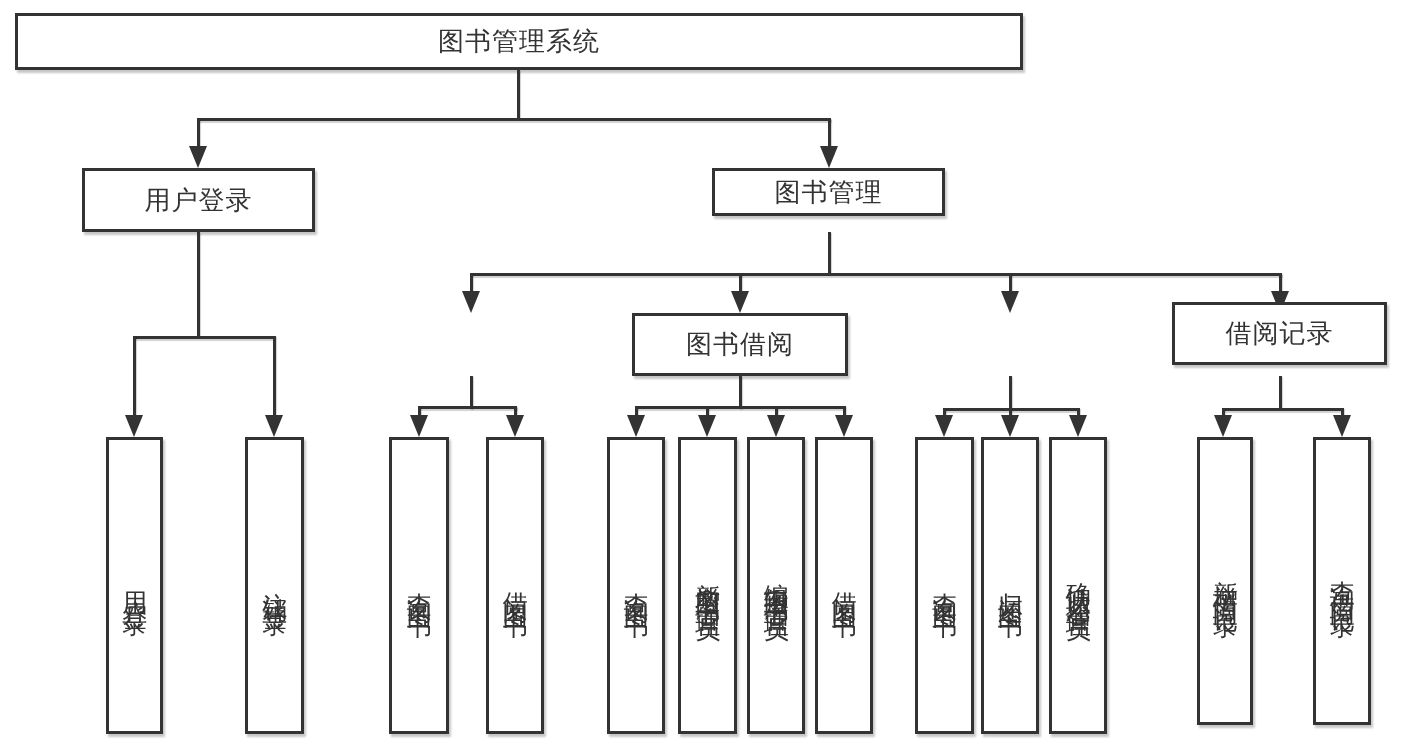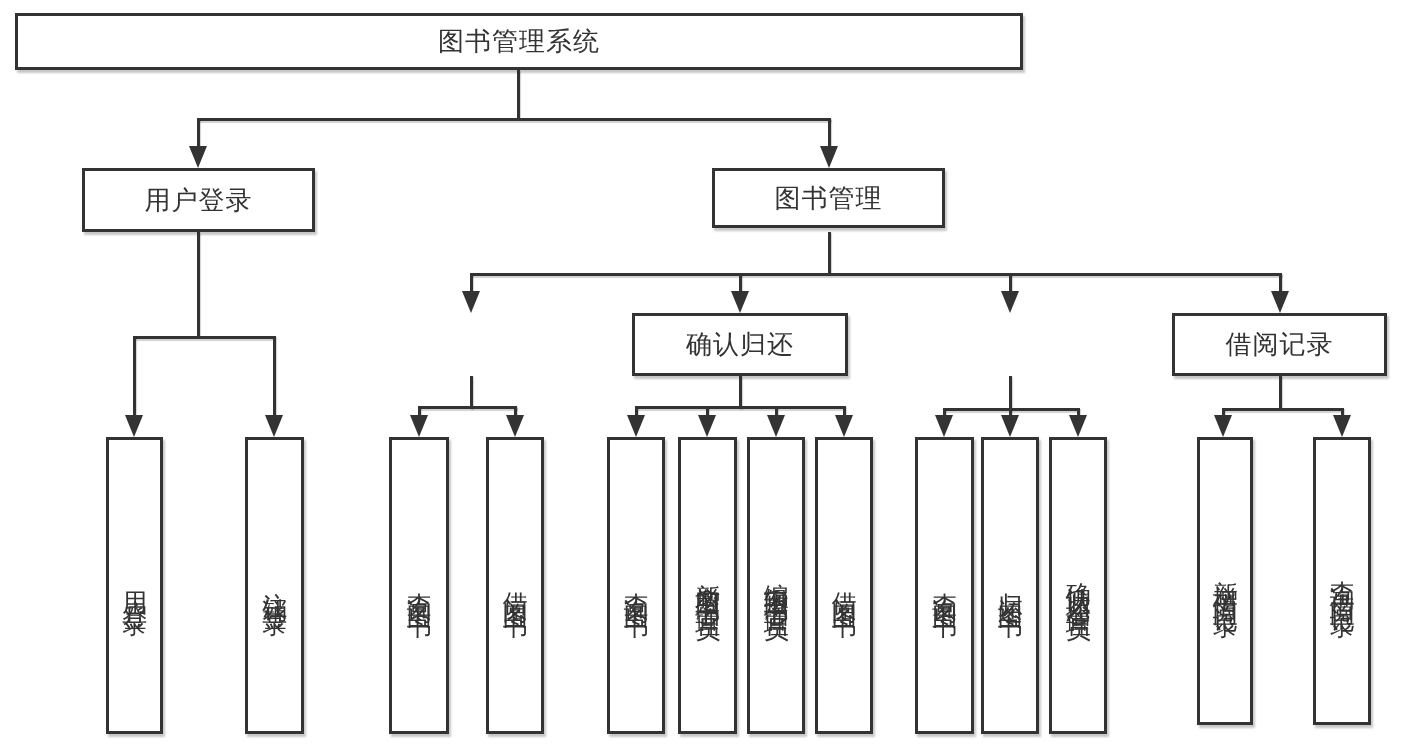--- a/index.html
+++ b/index.html
@@ -73,21 +73,21 @@
   <div class="vline" style="left:517px;top:70px;height:48px;"></div>
   <div class="hline" style="left:197px;top:118px;width:634px;"></div>
   <div class="vline" style="left:197px;top:118px;height:30px;"></div>
   <div class="arrow" style="left:189px;top:146px;"></div>
   <div class="vline" style="left:828px;top:118px;height:30px;"></div>
   <div class="arrow" style="left:820px;top:146px;"></div>
 
   <div class="box" style="left:82px;top:168px;width:233px;height:64px;">
     <span class="lbl">用户登录</span>
   </div>
-  <div class="box" style="left:712px;top:168px;width:233px;height:60px;">
+  <div class="box" style="left:712px;top:168px;width:233px;height:48px;">
     <span class="lbl">图书管理</span>
   </div>
 
   <div class="vline" style="left:197px;top:232px;height:104px;"></div>
   <div class="hline" style="left:133px;top:336px;width:142px;"></div>
   <div class="vline" style="left:133px;top:336px;height:81px;"></div>
   <div class="arrow" style="left:125px;top:415px;"></div>
   <div class="vline" style="left:273px;top:336px;height:81px;"></div>
   <div class="arrow" style="left:265px;top:415px;"></div>
 
@@ -96,23 +96,23 @@
   <div class="vline" style="left:470px;top:273px;height:20px;"></div>
   <div class="arrow" style="left:462px;top:291px;"></div>
   <div class="vline" style="left:739px;top:273px;height:20px;"></div>
   <div class="arrow" style="left:731px;top:291px;"></div>
   <div class="vline" style="left:1009px;top:273px;height:20px;"></div>
   <div class="arrow" style="left:1001px;top:291px;"></div>
   <div class="vline" style="left:1279px;top:273px;height:20px;"></div>
   <div class="arrow" style="left:1271px;top:291px;"></div>
 
   <div class="box" style="left:632px;top:313px;width:216px;height:63px;">
-    <span class="lbl">确认归还</span>
+    <span class="lbl">图书借阅</span>
   </div>
-  <div class="box" style="left:1172px;top:313px;width:215px;height:63px;">
+  <div class="box" style="left:1172px;top:302px;width:215px;height:63px;">
     <span class="lbl">借阅记录</span>
   </div>
 
   <div class="vline" style="left:470px;top:376px;height:33px;"></div>
   <div class="hline" style="left:418px;top:406px;width:99px;"></div>
   <div class="vline" style="left:418px;top:406px;height:11px;"></div>
   <div class="arrow" style="left:410px;top:415px;"></div>
   <div class="vline" style="left:514px;top:406px;height:11px;"></div>
   <div class="arrow" style="left:506px;top:415px;"></div>
 

